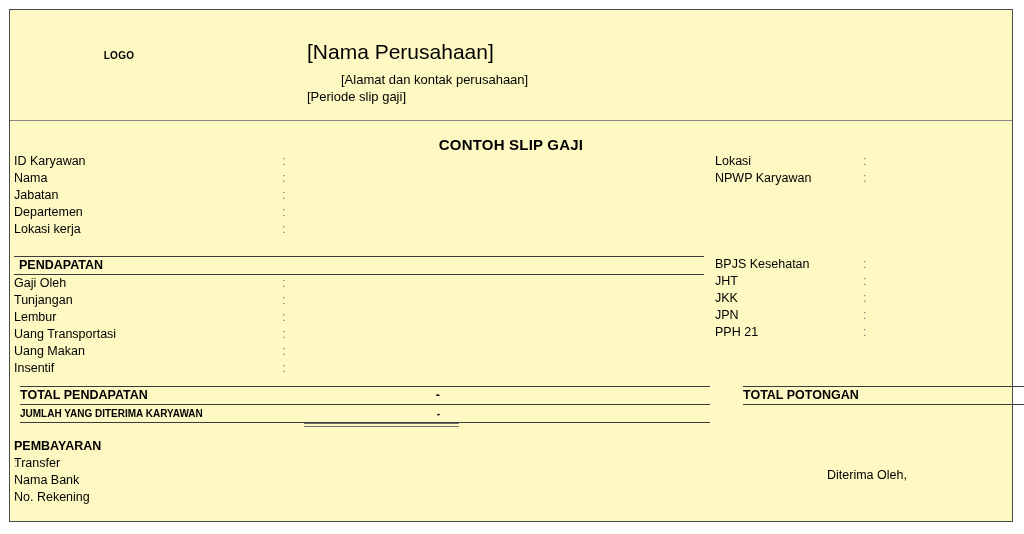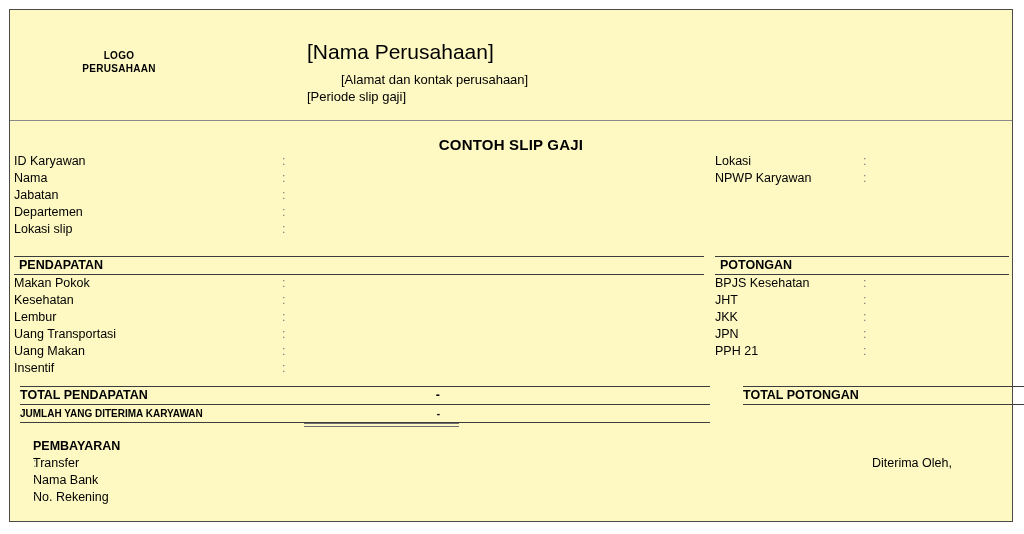--- a/index.html
+++ b/index.html
@@ -205,53 +205,50 @@
     border-bottom: 1px solid #6e6e6e;
     box-sizing: border-box;
   }
 
   
   .payment-block {
     position: absolute;
     left: 4px;
     top: 428px;
     width: 690px;
-    margin-left: 19px;
   }
   .payment-head {
     font-size: 12.5px;
     line-height: 17px;
     font-weight: bold;
     white-space: nowrap;
   }
   .signature-block {
     position: absolute;
     left: 705px;
     top: 445px;
     width: 294px;
     font-size: 12.5px;
     line-height: 17px;
     white-space: nowrap;
   }
   .signature-block .sig-text {
     position: absolute;
     left: 112px;
-    top: 0;
-    margin-left: 45px;
+    top: 12px;
   }
 </style>
 </head>
 <body>
 
 <div class="payslip-frame">
 
   <div class="header-band">
     <div class="logo-block">
       <div>LOGO</div>
-      <div>PERUSAHAAN</div>
     </div>
     <div class="company-block">
       <div class="company-name">[Nama Perusahaan]</div>
       <div class="company-address">[Alamat dan kontak perusahaan]</div>
       <div class="company-period">[Periode slip gaji]</div>
     </div>
   </div>
 
   <div class="doc-title">CONTOH SLIP GAJI</div>
 
@@ -270,21 +267,21 @@
       <span class="label">Jabatan</span>
       <span class="colon">:</span>
       <span class="value"></span>
     </div>
     <div class="row">
       <span class="label">Departemen</span>
       <span class="colon">:</span>
       <span class="value"></span>
     </div>
     <div class="row">
-      <span class="label">Lokasi slip</span>
+      <span class="label">Lokasi kerja</span>
       <span class="colon">:</span>
       <span class="value"></span>
     </div>
   </div>
 
   <div class="col-right identity-right">
     <div class="row">
       <span class="label">Lokasi</span>
       <span class="colon">:</span>
       <span class="value"></span>
@@ -292,26 +289,26 @@
     <div class="row">
       <span class="label">NPWP Karyawan</span>
       <span class="colon">:</span>
       <span class="value"></span>
     </div>
   </div>
 
   <div class="col-left earnings-left">
     <div class="section-head">PENDAPATAN</div>
     <div class="row">
-      <span class="label">Makan Pokok</span>
-      <span class="colon">:</span>
-      <span class="value"></span>
-    </div>
-    <div class="row">
-      <span class="label">Kesehatan</span>
+      <span class="label">Gaji Oleh</span>
+      <span class="colon">:</span>
+      <span class="value"></span>
+    </div>
+    <div class="row">
+      <span class="label">Tunjangan</span>
       <span class="colon">:</span>
       <span class="value"></span>
     </div>
     <div class="row">
       <span class="label">Lembur</span>
       <span class="colon">:</span>
       <span class="value"></span>
     </div>
     <div class="row">
       <span class="label">Uang Transportasi</span>
@@ -324,21 +321,20 @@
       <span class="value"></span>
     </div>
     <div class="row">
       <span class="label">Insentif</span>
       <span class="colon">:</span>
       <span class="value"></span>
     </div>
   </div>
 
   <div class="col-right earnings-right">
-    <div class="section-head">POTONGAN</div>
     <div class="row">
       <span class="label">BPJS Kesehatan</span>
       <span class="colon">:</span>
       <span class="value"></span>
     </div>
     <div class="row">
       <span class="label">JHT</span>
       <span class="colon">:</span>
       <span class="value"></span>
     </div>

